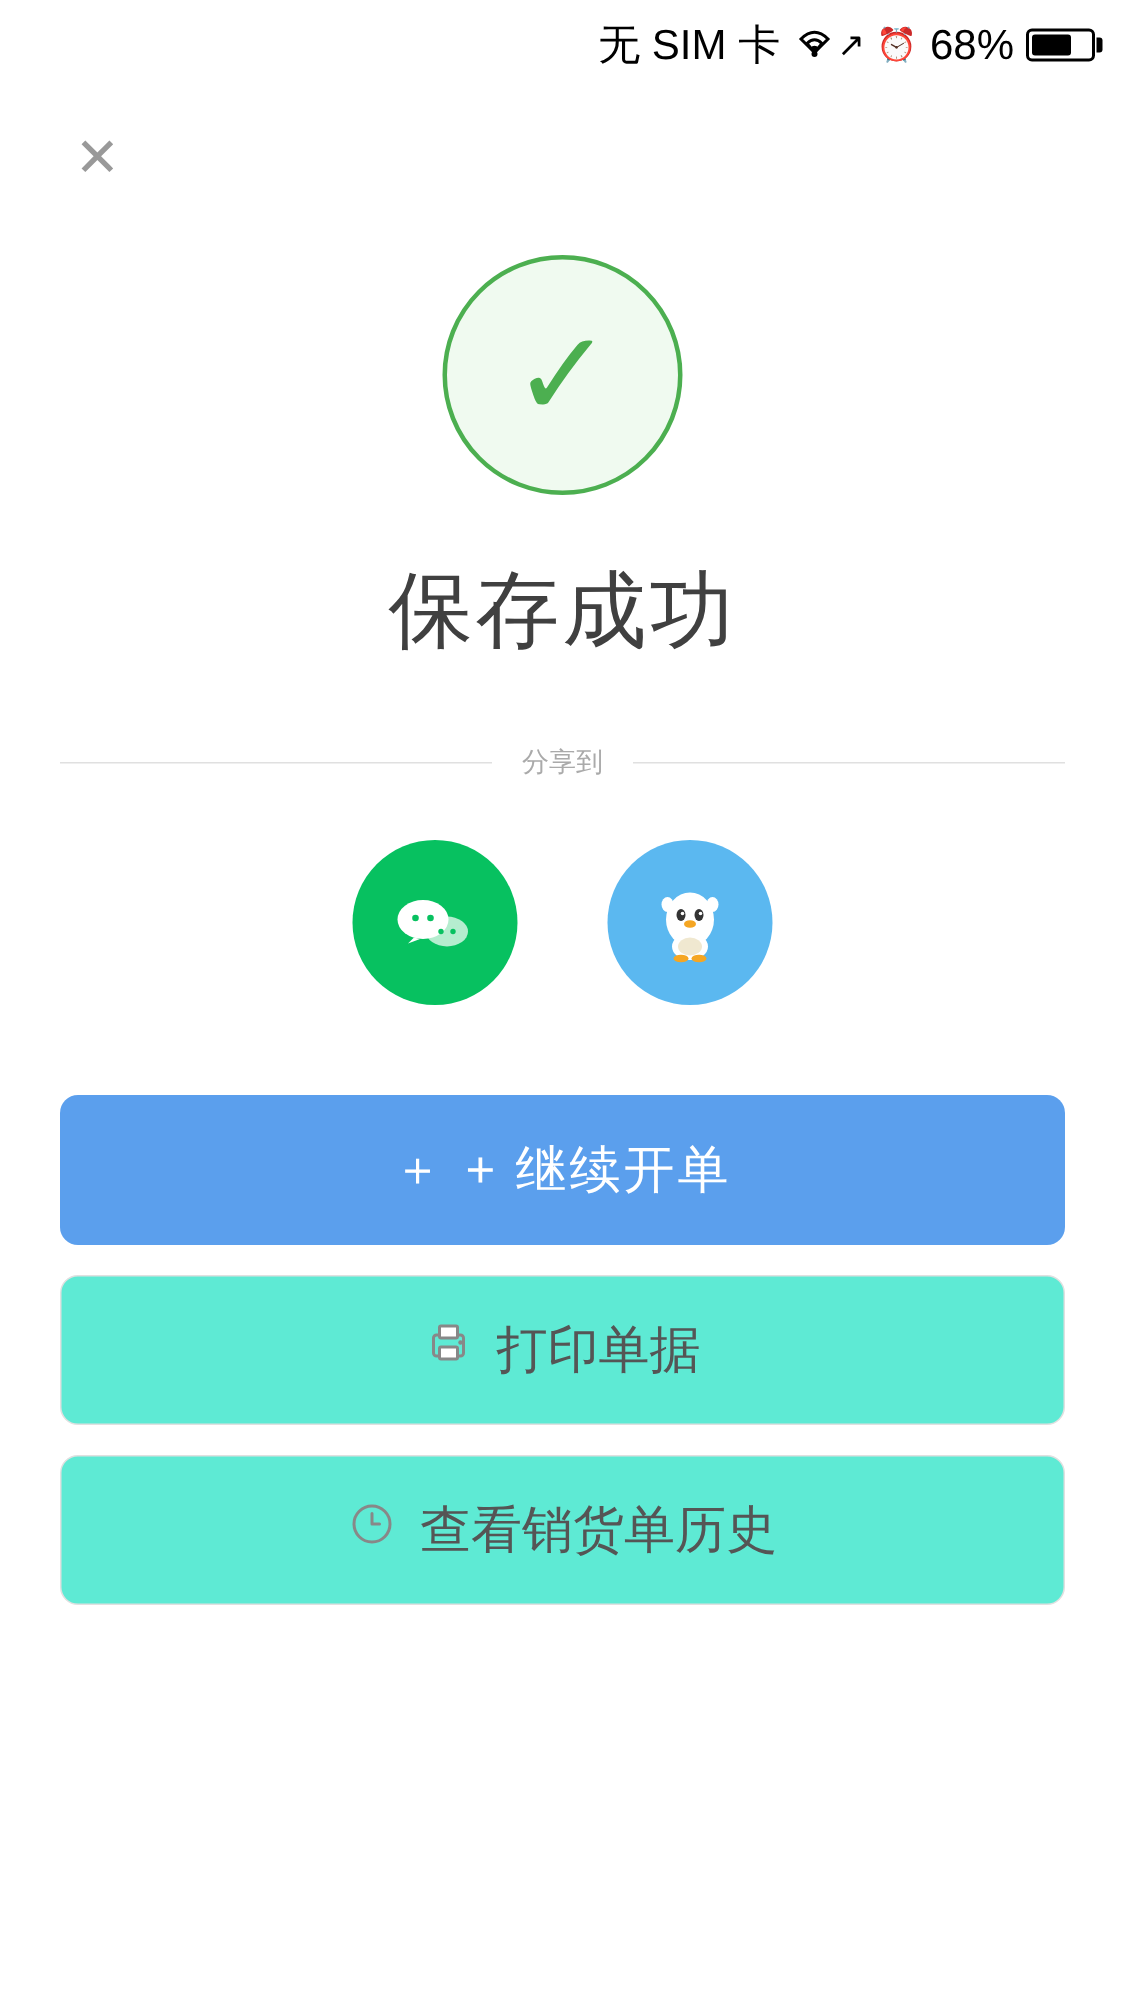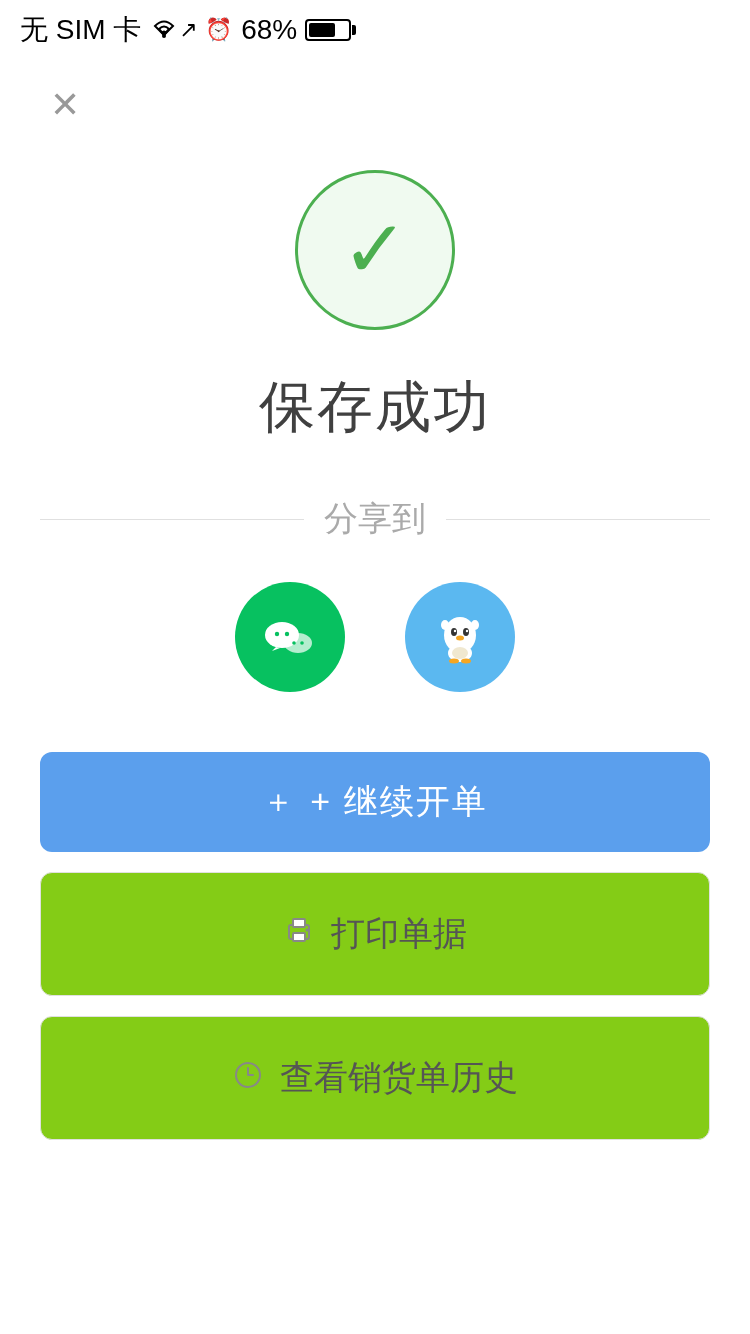--- a/index.html
+++ b/index.html
@@ -17,21 +17,21 @@
       overflow: hidden;
       position: relative;
     }
 
     
     .status-bar {
       width: 100%;
       height: 60px;
       display: flex;
       align-items: center;
-      justify-content: flex-start;
+      justify-content: flex-end;
       padding: 0 20px;
       background: #ffffff;
     }
 
     .status-left {
       display: flex;
       align-items: center;
       gap: 8px;
       font-size: 28px;
       color: #000;
@@ -158,21 +158,21 @@
       margin-bottom: 40px;
     }
 
     .divider-line {
       flex: 1;
       height: 1px;
       background: #e0e0e0;
     }
 
     .divider-label {
-      font-size: 34px;
+      font-size: 18px;
       color: #aaa;
       white-space: nowrap;
     }
 
     
     .share-icons {
       display: flex;
       gap: 60px;
       margin-bottom: 60px;
     }
@@ -227,23 +227,23 @@
       font-weight: 400;
       display: flex;
       align-items: center;
       justify-content: center;
       gap: 16px;
       cursor: pointer;
     }
 
     .btn-secondary {
       width: 100%;
-      height: 124px;
+      height: 100px;
       border-radius: 12px;
-      background: #84cc16;
+      background: #5eead4;
       border: 1px solid #e0e0e0;
       color: #555;
       font-size: 34px;
       font-weight: 400;
       display: flex;
       align-items: center;
       justify-content: center;
       gap: 16px;
       cursor: pointer;
     }

